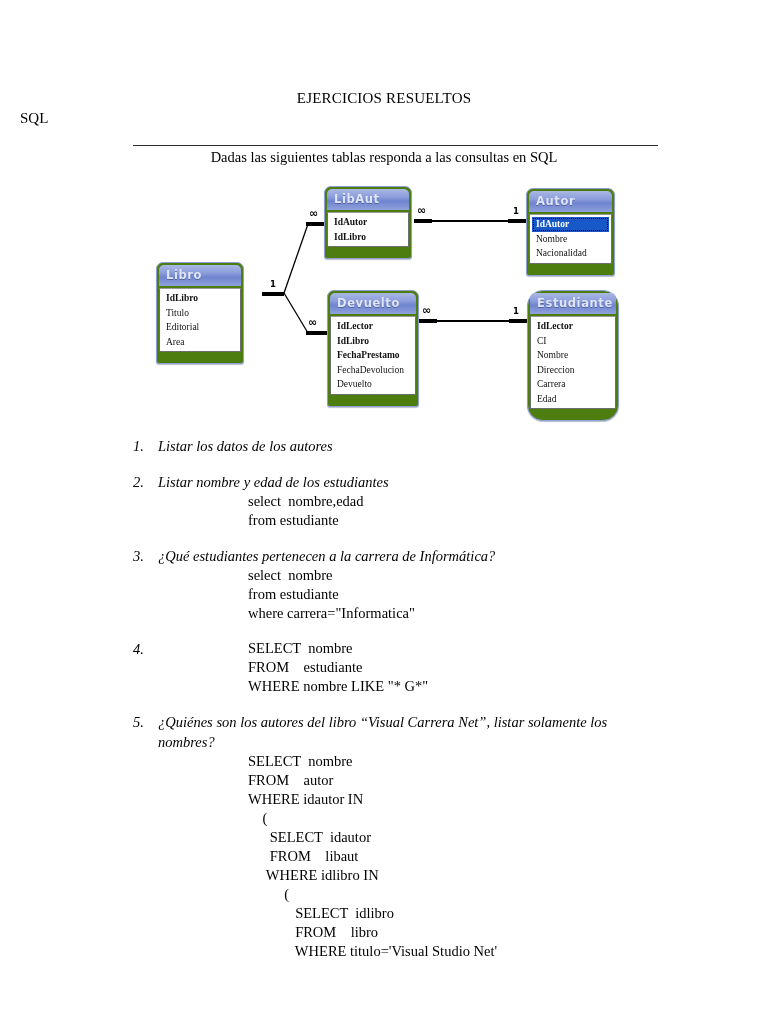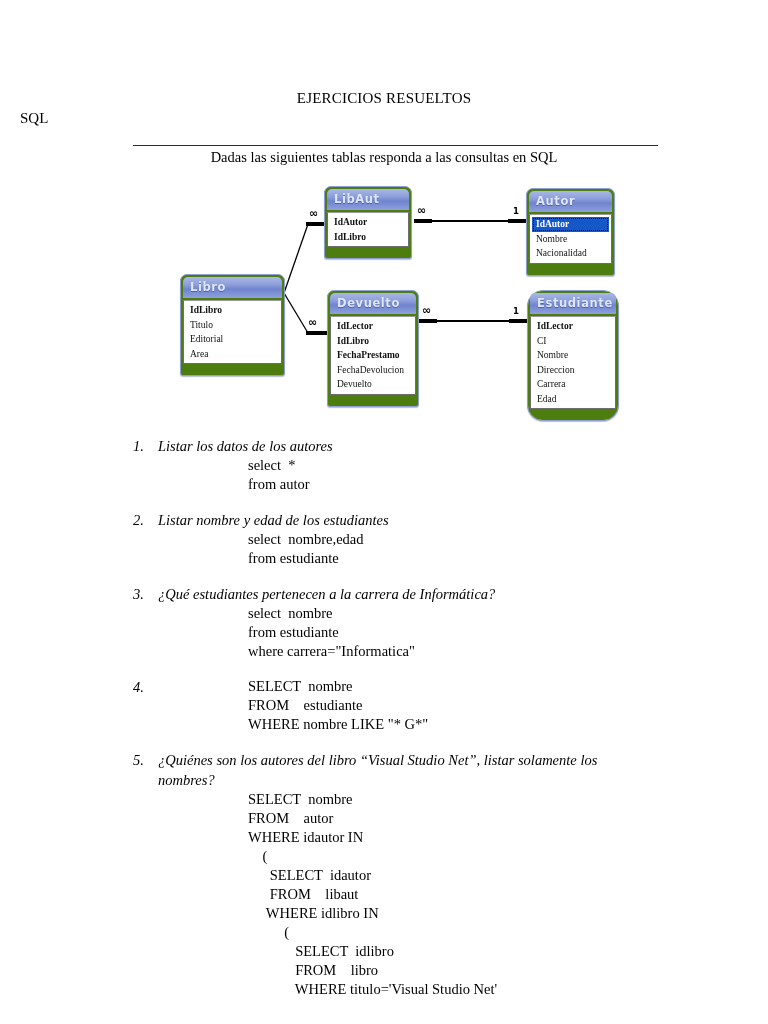--- a/index.html
+++ b/index.html
@@ -108,21 +108,21 @@
     background: #1658c8;
     color: #ffffff;
     font-weight: 700;
     outline: 1px dotted #000000;
     outline-offset: -2px;
     margin: 0 2px;
     padding-left: 4px;
   }
 
   
-  #tbl-libro      { left: 180px; top:  82px; width: 105px; margin-top: 12px; }
+  #tbl-libro      { left: 156px; top:  82px; width: 88px; }
   #tbl-libaut     { left: 324px; top:   6px; width: 88px; }
   #tbl-prestamo   { left: 327px; top: 110px; width: 92px; }
   #tbl-autor      { left: 526px; top:   8px; width: 89px; }
   #tbl-estudiante { left: 527px; top: 110px; width: 92px; border-radius: 16px; }
   .seg-h {
     position: absolute;
     height: 2.4px;
     background: #000000;
   }
   .seg-thick {
@@ -257,22 +257,20 @@
       <div class="er-field">Edad</div>
     </div>
   </div>
 </div>
 
 <div class="ex-list">
 
   <div class="ex-item">
     <span class="ex-num">1.</span>
     <p class="ex-q">Listar los datos de los autores</p>
-    <div class="sql">select  *
-from autor</div>
   </div>
 
   <div class="ex-item">
     <span class="ex-num">2.</span>
     <p class="ex-q">Listar nombre y edad de los estudiantes</p>
     <div class="sql">select  nombre,edad
 from estudiante</div>
   </div>
 
   <div class="ex-item">
@@ -285,21 +283,21 @@
 
   <div class="ex-item">
     <span class="ex-num">4.</span>
     <div class="sql">SELECT  nombre
 FROM    estudiante
 WHERE nombre LIKE "* G*"</div>
   </div>
 
   <div class="ex-item">
     <span class="ex-num">5.</span>
-    <p class="ex-q">¿Quiénes son los autores del libro “Visual Studio Net”, listar solamente los nombres?</p>
+    <p class="ex-q">¿Quiénes son los autores del libro “Visual Carrera Net”, listar solamente los nombres?</p>
     <div class="sql">SELECT  nombre
 FROM    autor
 WHERE idautor IN
     (
       SELECT  idautor
       FROM    libaut
      WHERE idlibro IN
           (
              SELECT  idlibro
              FROM    libro

